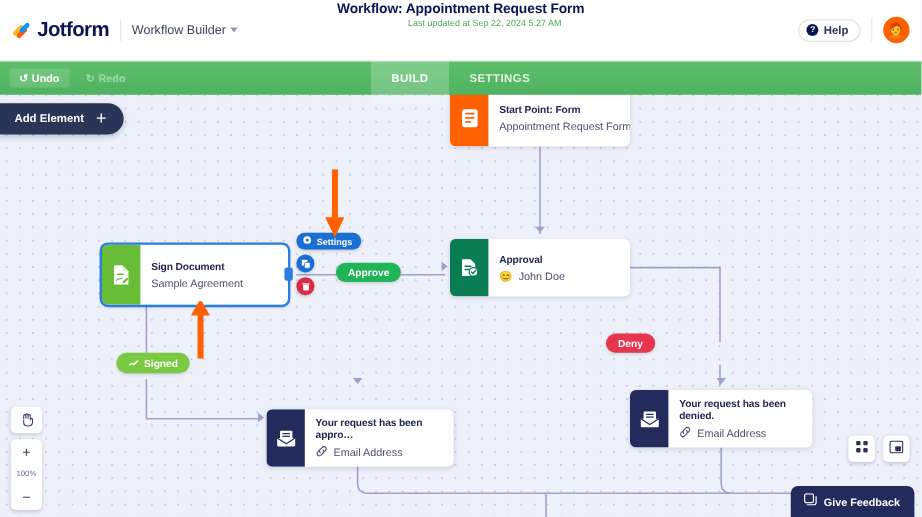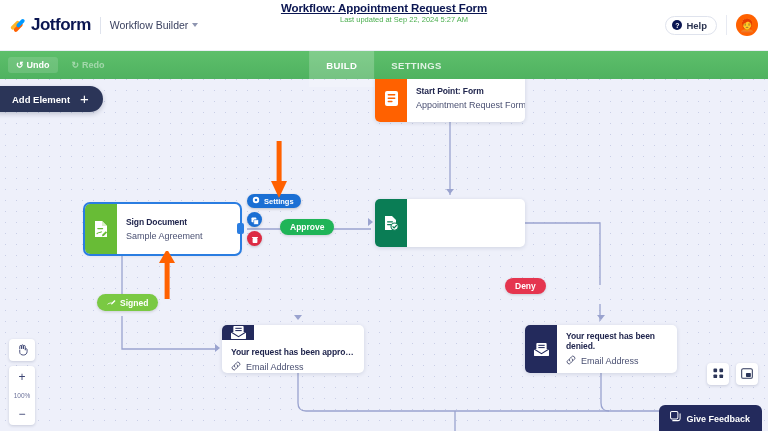--- a/index.html
+++ b/index.html
@@ -20,21 +20,21 @@
   .logo-text { font-size:17px; font-weight:bold; color:#0a1551; letter-spacing:-0.5px; }
   .divider-v { width:1px; height:17px; background:#dfe3ed; margin:0 9px; }
   .wf-builder { display:flex; align-items:center; gap:4px; font-size:10.5px; color:#3b4260; }
   .caret-dn {
     width:0;height:0;border-left:3.5px solid transparent;border-right:3.5px solid transparent;
     border-top:4px solid #8e95b0;
   }
   .title-wrap {
     position:absolute; left:0; right:0; top:2px; text-align:center; pointer-events:none;
   }
-  .wf-title { font-size:11.5px; font-weight:bold; color:#0a1551; letter-spacing:-0.1px;text-decoration:underline;}
+  .wf-title { font-size:11.5px; font-weight:bold; color:#0a1551; letter-spacing:-0.1px;}
   .wf-sub { font-size:7.5px; color:#4caf50; margin-top:1px;margin-left:40px; }
   .header-right {
     margin-left:auto; display:flex; align-items:center; gap:9px; padding-right:10px;
     position:relative; z-index:2;
   }
   .help-btn {
     display:flex; align-items:center; gap:4px; border:1px solid #dfe3ed; border-radius:11px;
     padding:3px 9px 3px 6px; font-size:9.5px; font-weight:bold; color:#2b3350; background:#fff;
     cursor:pointer;
   }
@@ -103,21 +103,21 @@
     white-space:nowrap;
   }
   .node.selected { outline:2px solid #2a7de1; outline-offset:0; border-radius:5px; }
 
   #node-start { left:375px; top:11px; width:150px; height:48px; }
   #node-start .node-icon { background:#ff6100; }
   #node-sign  { left:85px; top:141px; width:155px; height:50px; }
   #node-sign .node-icon { background:#68bc36; }
   #node-approval { left:375px; top:136px; width:150px; height:48px; }
   #node-approval .node-icon { background:#0a7d55; }
-  #node-mail1 { left:222px; top:262px; width:142px; height:48px;flex-direction:column; }
+  #node-mail1 { left:222px; top:278px; width:156px; height:48px; }
   #node-mail1 .node-icon { background:#232a5c; }
   #node-mail2 { left:525px; top:262px; width:152px; height:48px; }
   #node-mail2 .node-icon { background:#232a5c; }
 
   
   .node-actions { position:absolute; left:247px; top:131px; z-index:18; }
   .act-settings {
     display:flex; align-items:center; gap:4px; background:#1a6fd4; color:#fff;
     border-radius:9px; padding:2px 7px 2px 5px; font-size:7.5px; font-weight:bold;
     cursor:pointer; box-shadow:0 1px 3px rgba(0,0,0,0.2); width:max-content;
@@ -333,20 +333,27 @@
 
   <div class="node" id="node-approval">
     <div class="node-icon">
       <svg width="16" height="17" viewBox="0 0 16 17">
         <path d="M2 1h7l4 4v10H2z" fill="#fff"></path>
         <rect x="4" y="6.2" width="6" height="1.2" rx="0.6" fill="#0a7d55"></rect>
         <rect x="4" y="9" width="4.5" height="1.2" rx="0.6" fill="#0a7d55"></rect>
         <circle cx="11.6" cy="11.6" r="3.6" fill="#fff" stroke="#0a7d55" stroke-width="1.1"></circle>
         <path d="M9.9 11.7l1.2 1.2 2.3-2.4" stroke="#0a7d55" stroke-width="1.2" fill="none" stroke-linecap="round"></path>
       </svg>
+    </div>
+    <div class="node-body">
+      <div class="node-title">Approval</div>
+      <div class="node-sub">
+        <span>😊</span>
+        <span>John Doe</span>
+      </div>
     </div>
   </div>
   <span class="port-tri" style="left:446px;top:126px;"></span>
   <span class="port-tri left" style="left:368px;top:155px;"></span>
 
   <div class="node" id="node-mail1">
     <div class="node-icon">
       <svg width="17" height="15" viewBox="0 0 18 16">
         <rect x="3.5" y="1" width="11" height="8" rx="1" fill="#fff"></rect>
         <rect x="5.6" y="3" width="6.8" height="1.1" fill="#232a5c"></rect>

